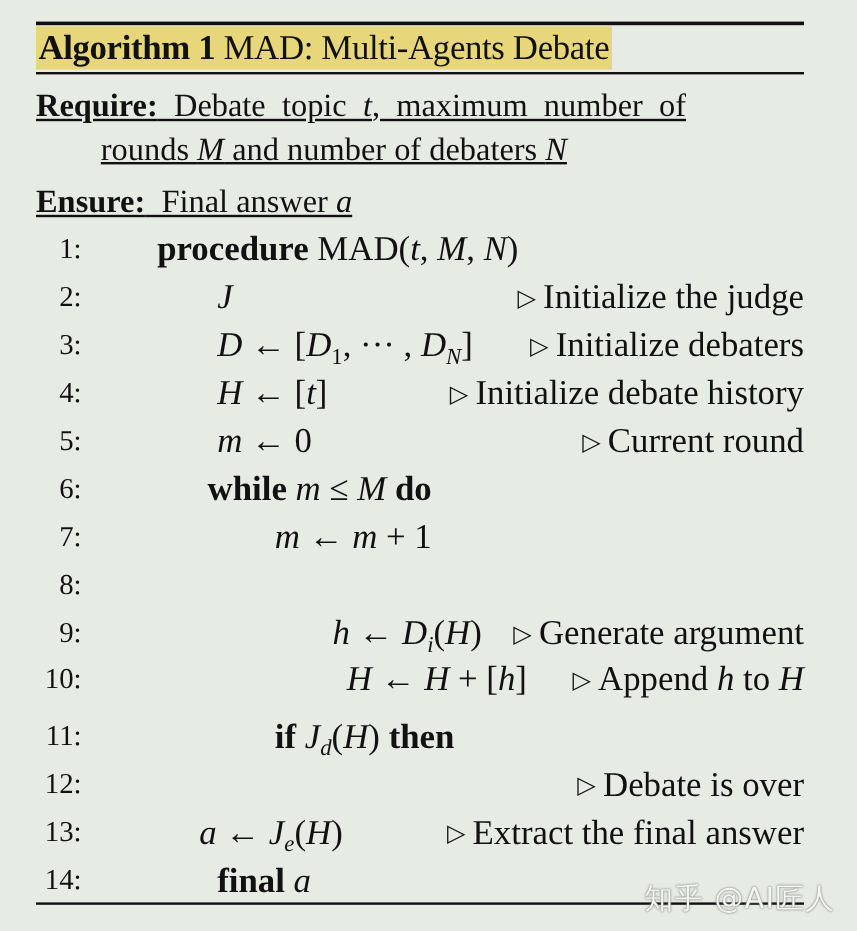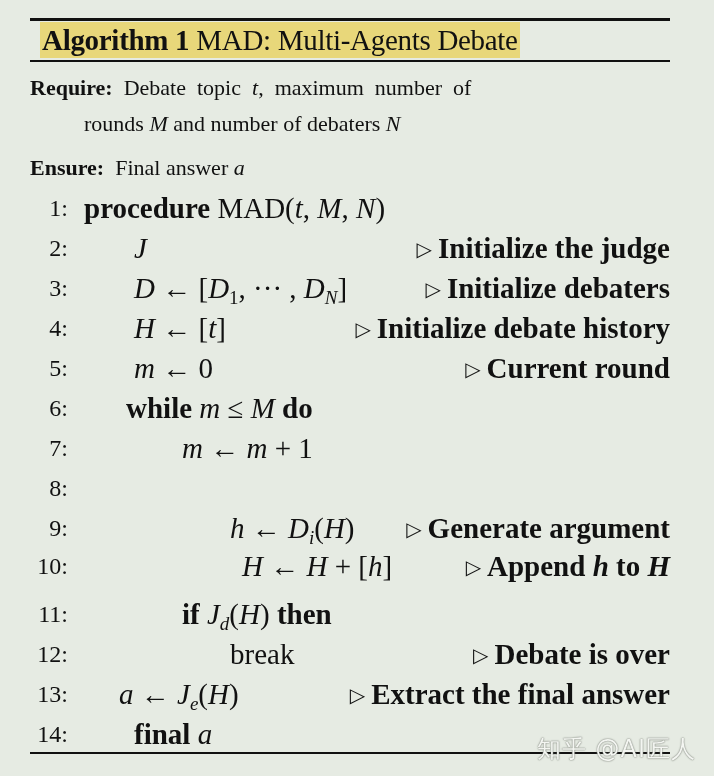--- a/index.html
+++ b/index.html
@@ -5,31 +5,31 @@
   html, body { margin:0; padding:0; }
   body {
     width:714px; height:776px; background:#e6ebe3; position:relative; overflow:hidden;
     font-family:"Liberation Serif", "DejaVu Serif", serif; color:#111;
   }
   .rule { position:absolute; left:30px; width:640px; background:#111; }
   .rule.top { top:18px; height:3px; }
   .rule.mid { top:60px; height:1.5px; }
   .rule.bot { top:752px; height:1.5px; }
   .caption { position:absolute; left:30px; top:22px; height:36px; line-height:36px; font-size:29px;
-    background:#e8d77a; padding:0 2px; white-space:nowrap; letter-spacing:-0.3px;margin-left:10px; }
+    background:#e8d77a; padding:0 2px; white-space:nowrap; letter-spacing:-0.3px; }
   .caption b { font-weight:bold; }
-  .req { position:absolute; left:30px; width:640px; font-size:22px; line-height:40px; }
+  .req { position:absolute; left:30px; width:640px; font-size:27px; line-height:40px;text-decoration:underline; }
   .req .label { font-weight:bold; }
   .req1 { top:68px; display:flex; justify-content:space-between; }
   .req2 { top:104px; left:84px; width:586px; }
   .ens { top:148px; }
   .line { position:absolute; left:30px; width:640px; height:40px; font-size:29px; line-height:40px; white-space:nowrap; }
   .num { position:absolute; left:0; width:38px; text-align:right; font-size:24px; }
-  .code { position:absolute; top:0; }
-  .comment { position:absolute; right:0; top:0;font-weight:bold; }
+  .code { position:absolute; top:0;margin-left:47px; }
+  .comment { position:absolute; right:0; top:0; }
   .tri { font-size:20px; margin-right:6px; vertical-align:2px; }
   i { font-style:italic; }
   sub { font-size:19px; vertical-align:-6px; line-height:0; font-style:italic; }
   .kw { font-weight:bold; }
   .watermark { position:absolute; right:18px; top:733px; font-family:"DejaVu Sans", sans-serif; font-size:24px;
     color:#f4f6f2; text-shadow:0 0 2px #8a8f86, 0 0 1px #6d726a; letter-spacing:1px; }
 </style>
 </head>
 <body>
 
@@ -87,21 +87,20 @@
   <span class="num">10:</span>
   <span class="code" style="left:212px"><i>H</i> ← <i>H</i> + [<i>h</i>]</span>
   <span class="comment"><span class="tri">▷</span>Append <i>h</i> to <i>H</i></span>
 </div>
 <div class="line" style="top:594px">
   <span class="num">11:</span>
   <span class="code" style="left:152px"><span class="kw">if</span> <i>J</i><sub>d</sub>(<i>H</i>) <span class="kw">then</span></span>
 </div>
 <div class="line" style="top:634px">
   <span class="num">12:</span>
-  <span class="code" style="left:200px">break</span>
   <span class="comment"><span class="tri">▷</span><span>Debate is over</span></span>
 </div>
 <div class="line" style="top:674px">
   <span class="num">13:</span>
   <span class="code" style="left:89px"><i>a</i> ← <i>J</i><sub>e</sub>(<i>H</i>)</span>
   <span class="comment"><span class="tri">▷</span><span>Extract the final answer</span></span>
 </div>
 <div class="line" style="top:714px">
   <span class="num">14:</span>
   <span class="code" style="left:104px"><span class="kw">final</span> <i>a</i></span>

